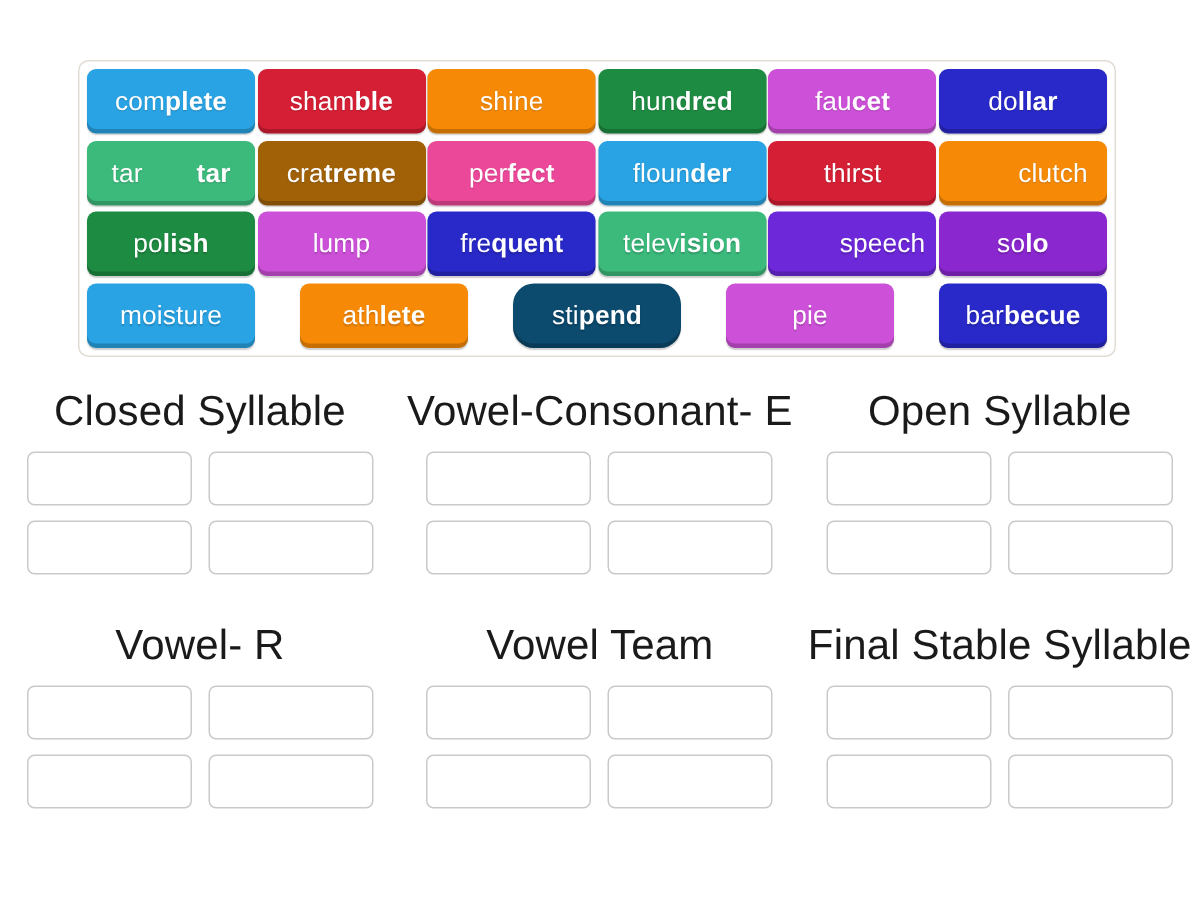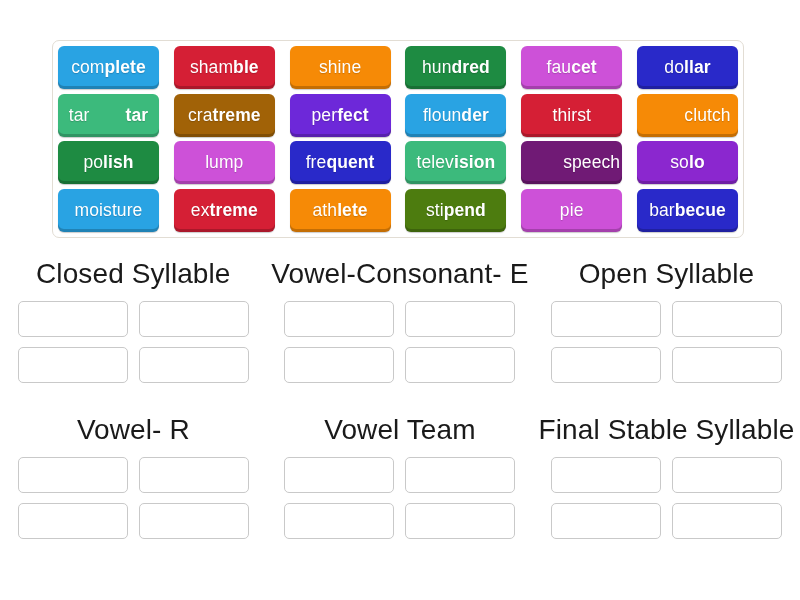--- a/index.html
+++ b/index.html
@@ -31,21 +31,21 @@
     flex-direction: column;
     justify-content: space-between;
   }
   .tile-row {
     display: flex;
     flex-direction: row;
     justify-content: space-between;
     height: 43px;
   }
   .tile {
-    width: 101px;
+    width: 112px;
     height: 43px;
     box-sizing: border-box;
     border-radius: 6px;
     color: #ffffff;
     font-size: 17.5px;
     display: flex;
     align-items: center;
     justify-content: center;
     white-space: nowrap;
     letter-spacing: 0.1px;
@@ -129,21 +129,21 @@
     </div>
     <div class="tile-row">
       <div class="tile" style="background: rgb(60, 186, 124); gap: 36px;">
         <span>tar</span>
         <b>tar</b>
       </div>
       <div class="tile" style="background: #a16207;">
         <span>cra</span>
         <b>treme</b>
       </div>
-      <div class="tile" style="background: #6d28d9;">
+      <div class="tile" style="background: #ec4899;">
         <span>per</span>
         <b>fect</b>
       </div>
       <div class="tile" style="background: rgb(41, 163, 227);">
         <span>floun</span>
         <b>der</b>
       </div>
       <div class="tile" style="background: rgb(213, 31, 53);">
         <span>thirst</span>
       </div>
@@ -160,41 +160,37 @@
         <span>lump</span>
       </div>
       <div class="tile" style="background: rgb(41, 41, 201);">
         <span>fre</span>
         <b>quent</b>
       </div>
       <div class="tile" style="background: rgb(60, 186, 124);">
         <span>telev</span>
         <b>ision</b>
       </div>
-      <div class="tile" style="background: #701a75; padding-left: 40px;">
+      <div class="tile" style="background: #6d28d9; padding-left: 40px;">
         <span>speech</span>
       </div>
       <div class="tile" style="background: rgb(139, 39, 207);">
         <span>so</span>
         <b>lo</b>
       </div>
     </div>
     <div class="tile-row">
       <div class="tile" style="background: rgb(41, 163, 227);">
         <span>moisture</span>
       </div>
-      <div class="tile" style="background: rgb(213, 31, 53);">
-        <span>ex</span>
-        <b>treme</b>
-      </div>
       <div class="tile" style="background: rgb(246, 138, 6);">
         <span>ath</span>
         <b>lete</b>
       </div>
-      <div class="tile" style="background: #4d7c0f;">
+      <div class="tile" style="background: #0c4a6e; border-radius: 14px;">
         <span>sti</span>
         <b>pend</b>
       </div>
       <div class="tile" style="background: rgb(205, 81, 216);">
         <span>pie</span>
       </div>
       <div class="tile" style="background: rgb(41, 41, 201); text-align: right;">
         <span>bar</span>
         <b>becue</b>
       </div>

